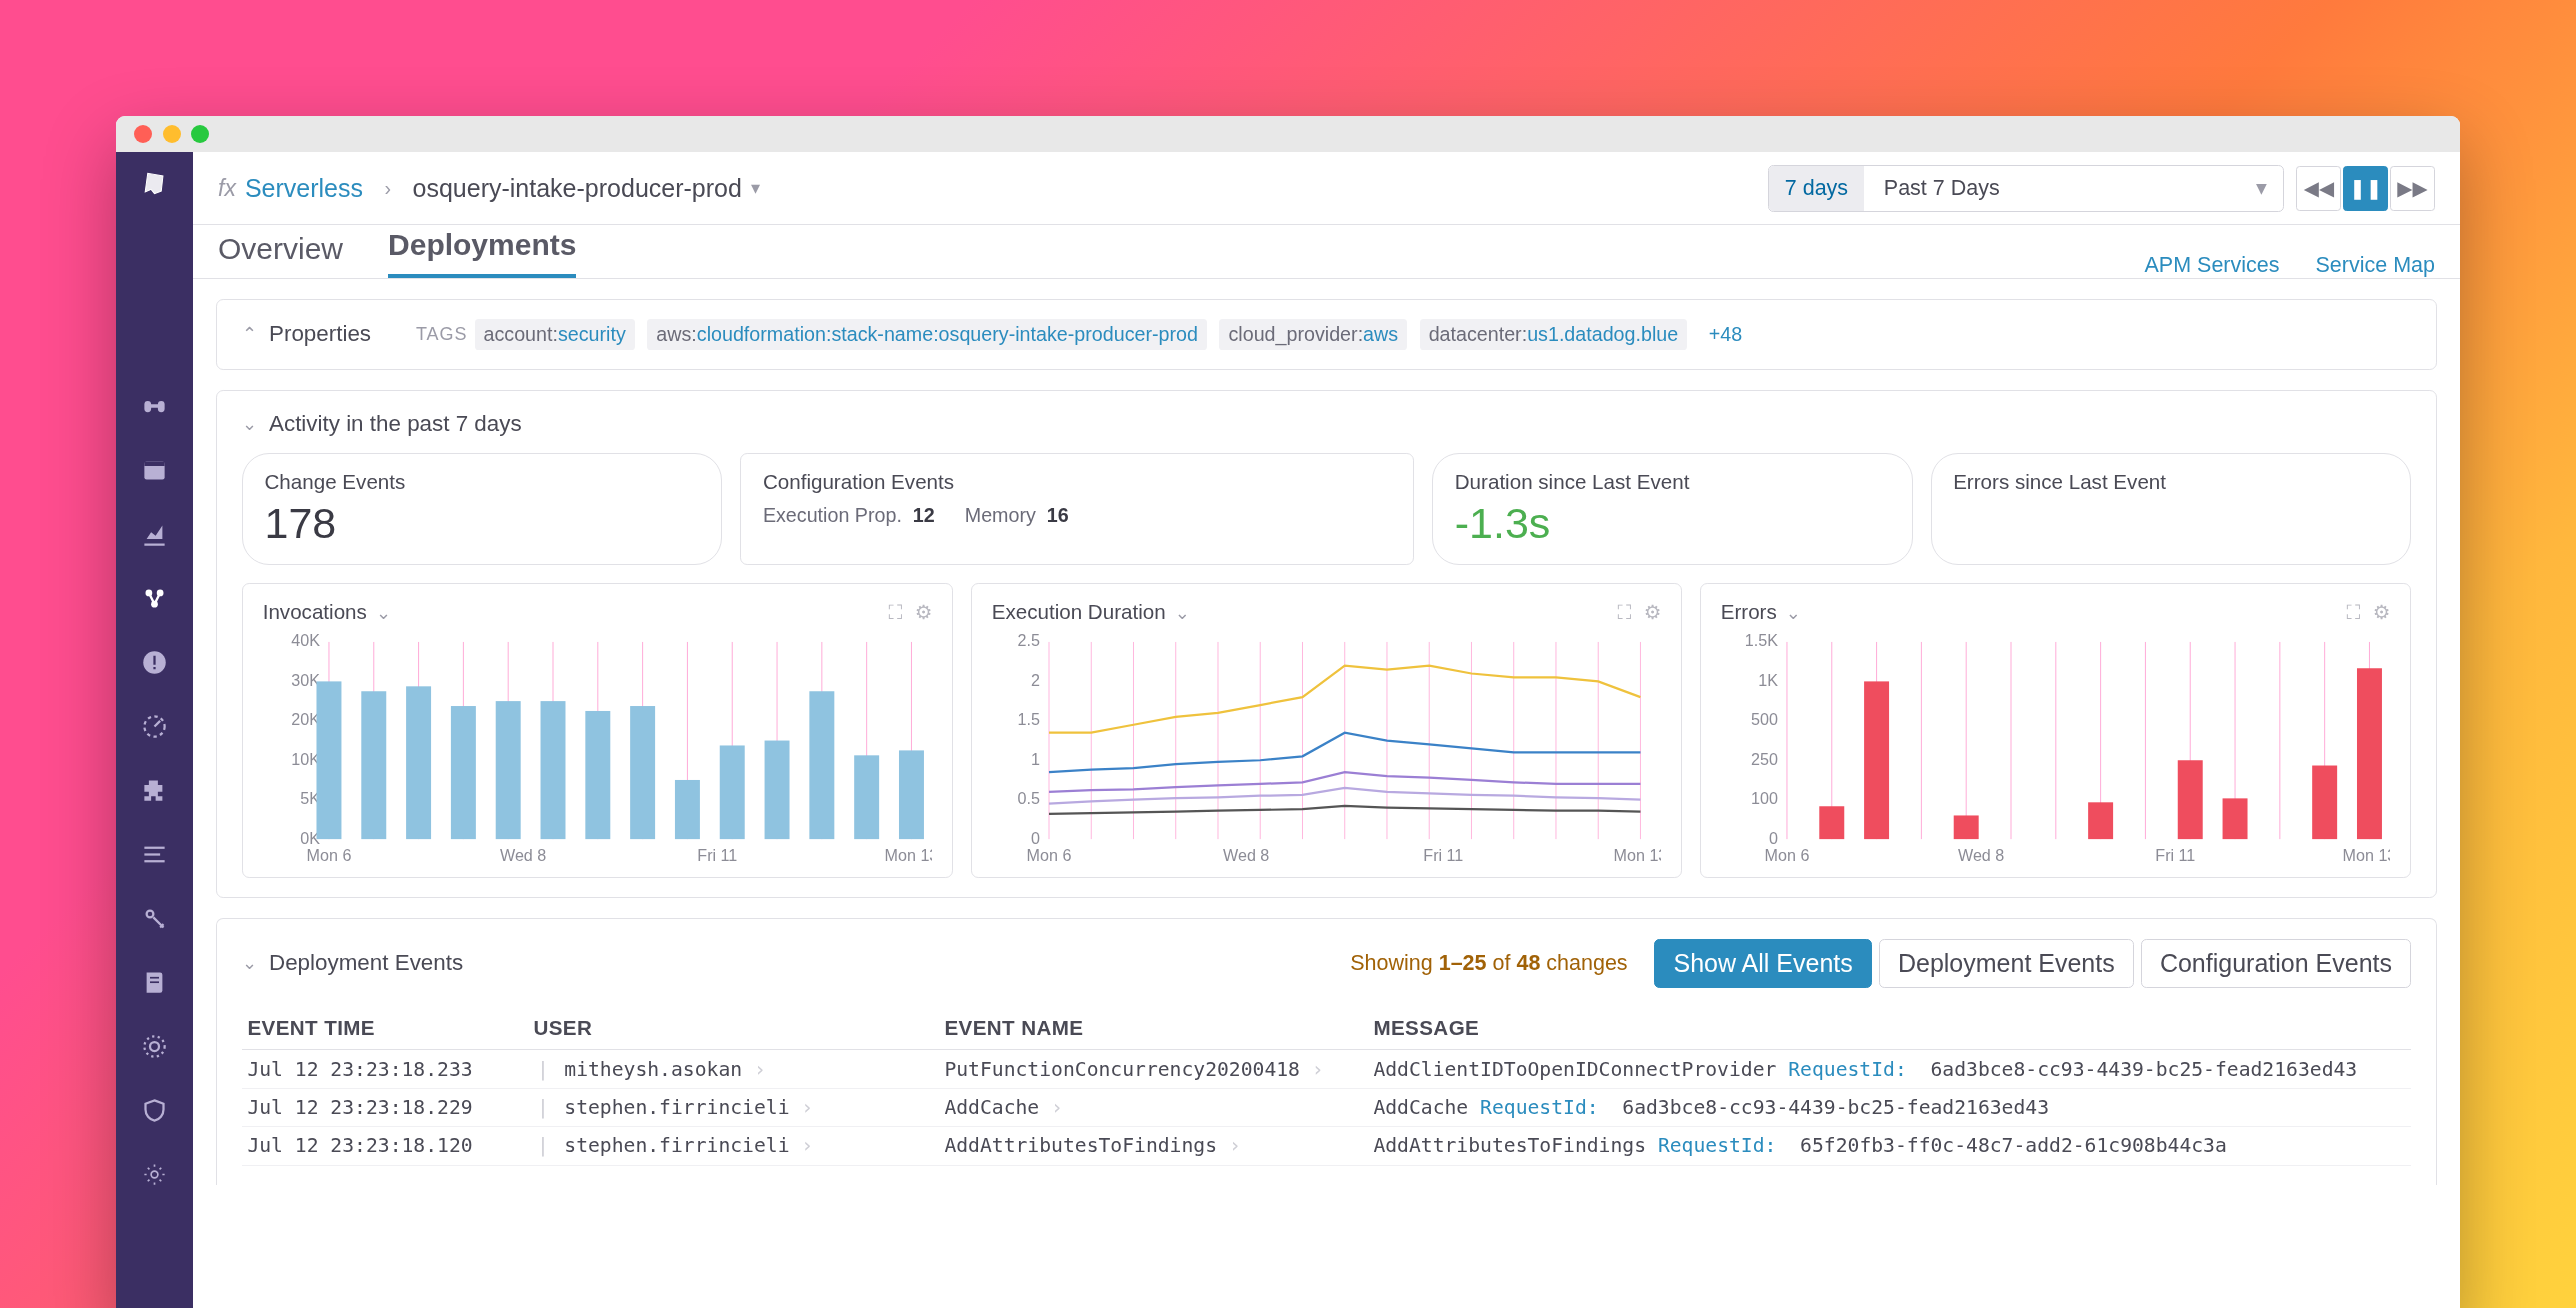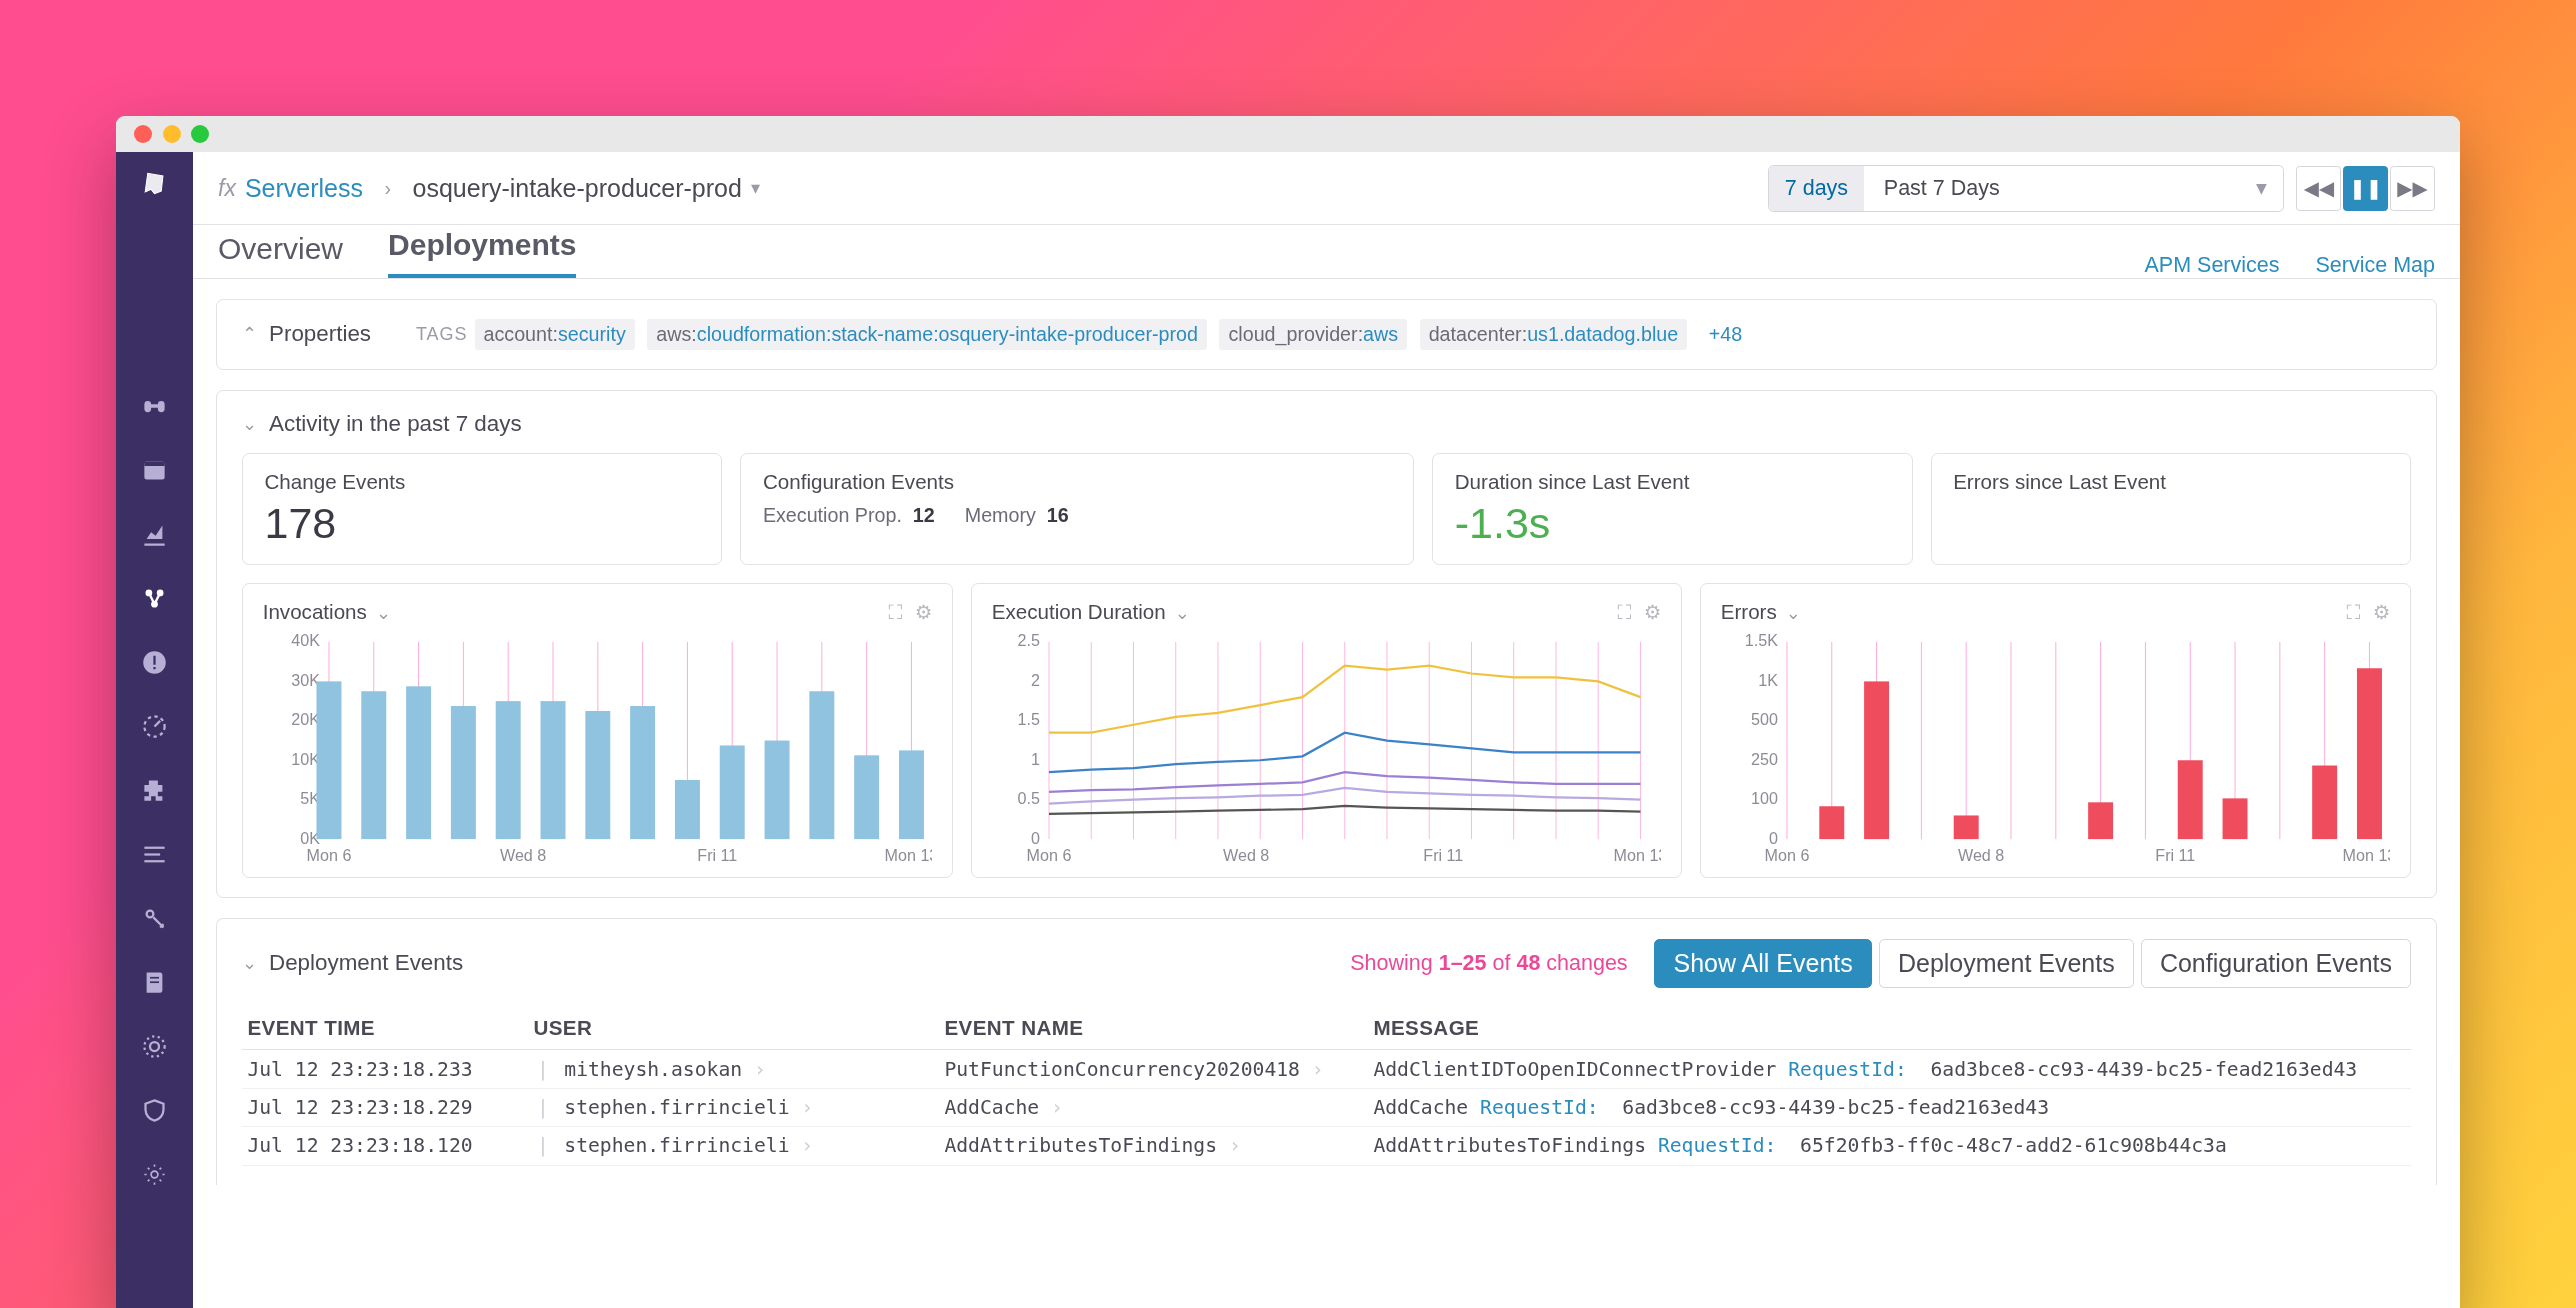--- a/index.html
+++ b/index.html
@@ -52,36 +52,36 @@
 .panel { border:0.9px solid #e1e1e6; border-radius:7.2px; padding:19.7px 25px;}
 .section-head { display:flex; align-items:center; gap:9px; font-size:22.4px; color:#4a4a55;}
 .section-head .caret{ color:#9b9ba7; font-size:18px; width:18px;}
 .tags-row{ display:flex; align-items:center; gap:12.5px; }
 .tags-label{ color:#9b9ba7; font-size:18px; letter-spacing:0.9px; margin-left:45px; margin-right:7.2px;}
 .tag-chip{ background:#f1f1f4; color:#6b6b78; font-size:19.7px; padding:3.6px 9px; border-radius:3.6px;}
 .tag-chip .val{ color:#2b8cbe;}
 .tag-more{ color:#2b8cbe; font-size:19.7px; padding:3.6px 9px;}
 .stats-row{ display:flex; gap:18px; margin-top:16px;}
 .stat{ flex:1; border:0.9px solid #e1e1e6; border-radius:7.2px; padding:16px 21.5px;}
-.stat.sm{flex:0.9;}
+.stat.sm{flex:0.9;border-radius:27px;}
 .stat-label{ font-size:20.6px; color:#4a4a55;}
 .stat-big{ font-size:43px; color:#3a3a44; margin-top:5.4px;}
 .stat-big.green{ color:#4caf50;}
 .stat-big.red{ color:#e53935;}
 .stat-sub{ display:flex; gap:30px; margin-top:10.7px; font-size:19.7px; color:#6b6b78;}
 .stat-sub b{ color:#3a3a44; font-weight:600;}
 .charts-row{ display:flex; gap:18px; margin-top:18px;}
 .chart{ flex:1; border:0.9px solid #e1e1e6; border-radius:7.2px; padding:16px 19.7px 10.7px;}
 .chart-head{ display:flex; align-items:flex-end; font-size:20.6px; color:#4a4a55; margin-bottom:9px;}
 .chart-head .ctrls{ margin-left:auto; color:#b8b8c0; display:flex; gap:12.5px; font-size:19.7px;}
 .chart-body{ height:233px; position:relative;}
 .chart-body svg{ width:100%; height:100%;}
 .events-panel-head{ display:flex; align-items:center;}
 .events-panel-head .spacer{flex:1;}
-.showing{ font-size:21.5px; color:#ec4899; margin-right:19.7px;}
+.showing{ font-size:21.5px; color:#a16207; margin-right:19.7px;}
 .showing b{font-weight:600;}
 .btn-pill{ font-size:25px; padding:9px 18px; border:0.9px solid #d5d5dc; border-radius:5.4px; color:#4a4a55; background:#fff; margin-left:7.2px;}
 .btn-pill.primary{ background:#2b8cbe; color:#fff; border-color:#2b8cbe;}
 .events-table{ margin-top:19.7px; font-size:20.6px;}
 .events-table .th-row{ display:flex; border-bottom:0.9px solid #e1e1e6; padding:9px 5.4px; color:#4a4a55; font-weight:700; letter-spacing:0.4px;}
 .events-table .row{ display:flex; padding:7.2px 5.4px; border-bottom:0.9px solid #f0f0f3; font-family:Menlo,Consolas,monospace; font-size:19.7px; color:#4a4a55;}
 .col-time{ width:286px;}
 .col-user{ width:411px;}
 .col-name{ width:429px;}
 .col-msg{ flex:1; white-space:nowrap; overflow:hidden;}

